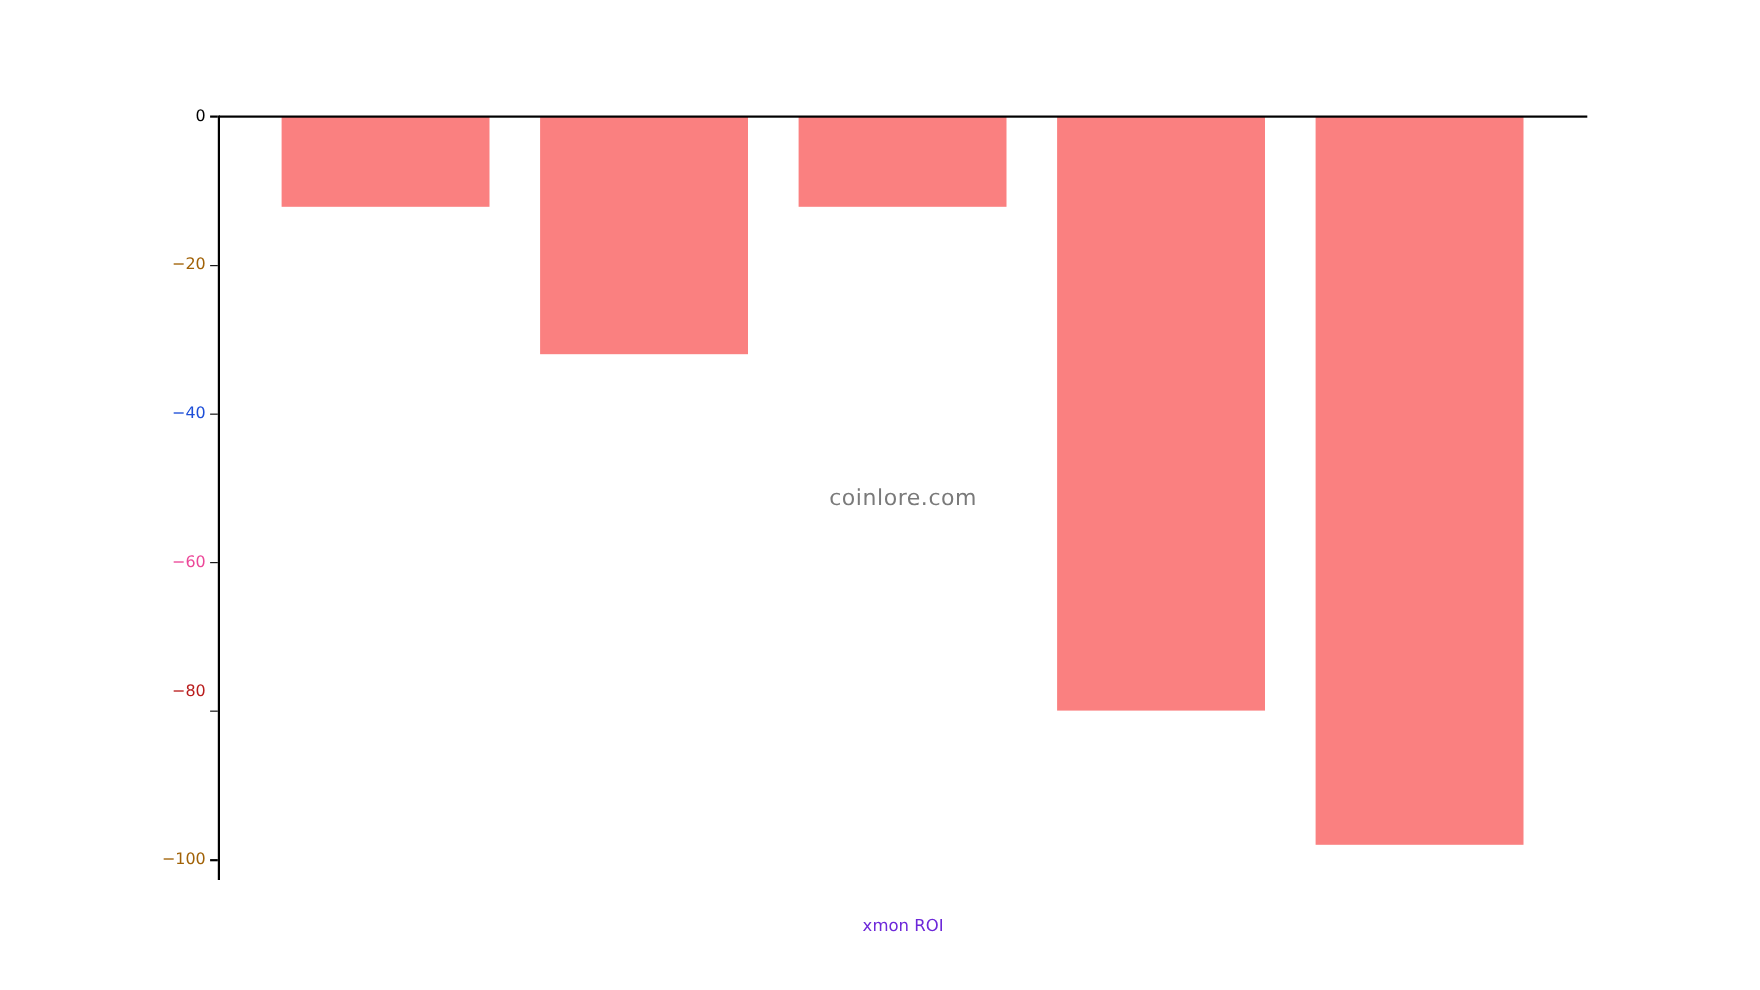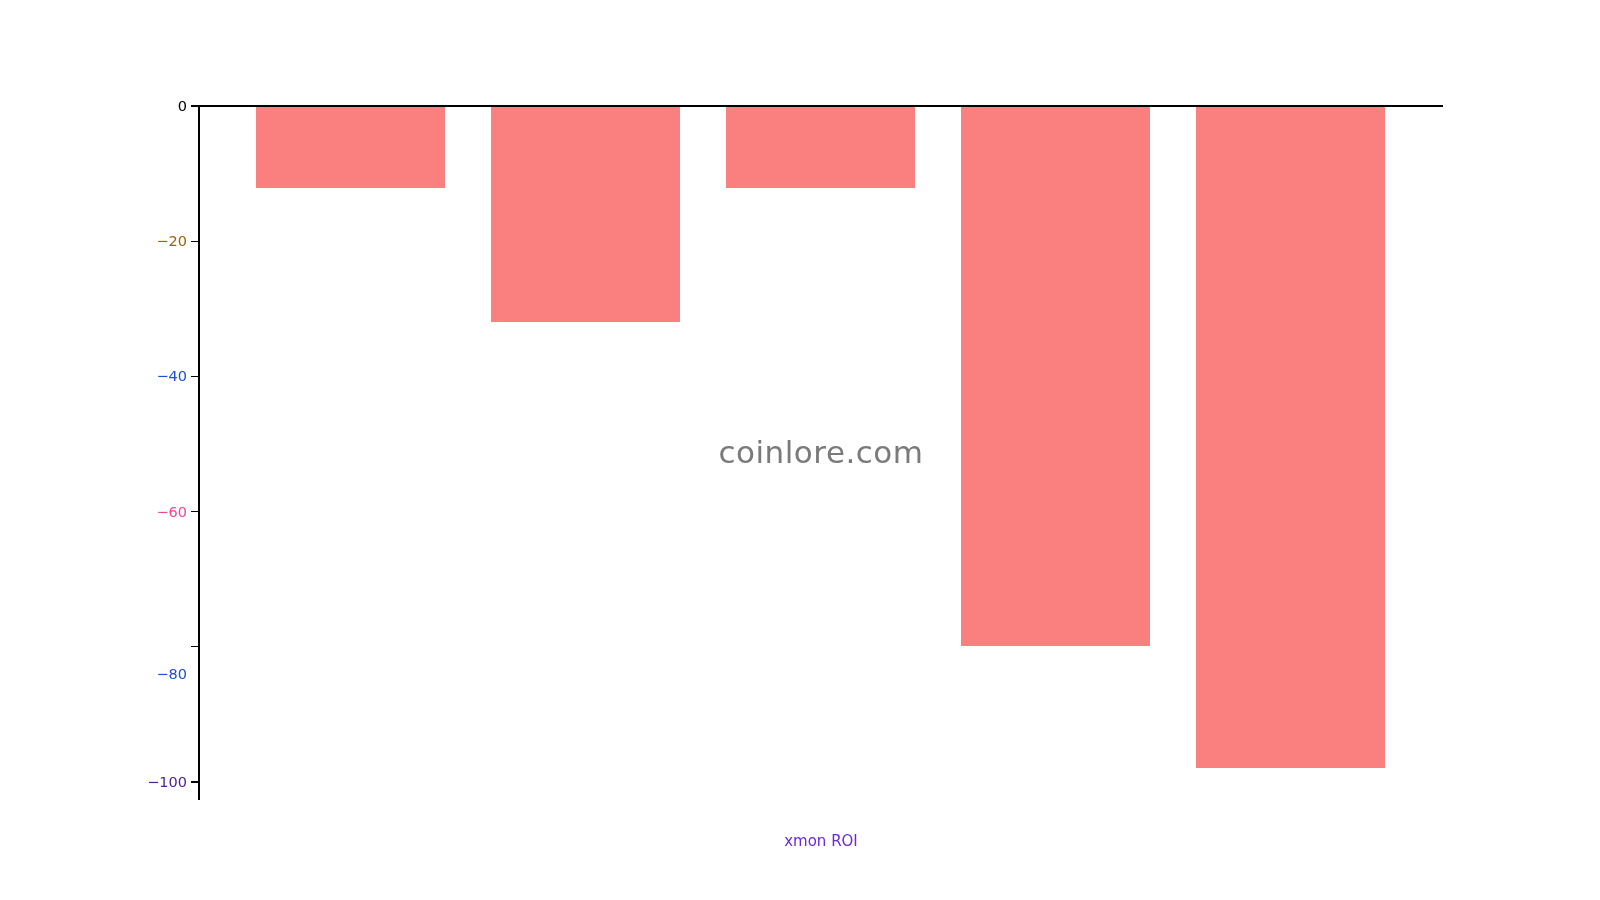--- a/index.html
+++ b/index.html
@@ -41,21 +41,21 @@
     transform: translateY(-50%);
     font-size: 14.5px;
     line-height: 1;
     white-space: nowrap;
   }
   .watermark {
     position: absolute;
     left: 821px;
     top: 452px;
     transform: translate(-50%, -50%);
-    font-size: 31px;
+    font-size: 20px;
     letter-spacing: 0.5px;
     white-space: nowrap;
   }
   .xlabel {
     position: absolute;
     left: 821px;
     top: 841px;
     transform: translate(-50%, -50%);
     font-size: 15px;
     white-space: nowrap;
@@ -77,19 +77,19 @@
   <div class="ticks-layer" id="ticks-layer">
       <div class="ytick-mark" style="left: 191px; top: 105.3px; background: rgb(0, 0, 0);"></div>
       <div class="ytick-label" style="top: 106px; color: rgb(0, 0, 0);">0</div>
       <div class="ytick-mark" style="left: 191px; top: 240.5px; background: rgb(0, 0, 0);"></div>
       <div class="ytick-label" style="top: 241.2px; color: #a16207;">−20</div>
       <div class="ytick-mark" style="left: 191px; top: 375.7px; background: rgb(0, 0, 0);"></div>
       <div class="ytick-label" style="top: 376.4px; color: #1d4ed8;">−40</div>
       <div class="ytick-mark" style="left: 191px; top: 510.9px; background: rgb(0, 0, 0);"></div>
       <div class="ytick-label" style="top: 511.6px; color: #ec4899;">−60</div>
       <div class="ytick-mark" style="left: 191px; top: 646.1px; background: rgb(0, 0, 0);"></div>
-      <div class="ytick-label" style="top: 674px; color: #1d4ed8;">−80</div>
+      <div class="ytick-label" style="top: 629px; color: #b91c1c;">−80</div>
       <div class="ytick-mark" style="left: 191px; top: 781.3px; background: rgb(0, 0, 0);"></div>
-      <div class="ytick-label" style="top: 782px; color: #4c1d95;">−100</div>
+      <div class="ytick-label" style="top: 782px; color: #a16207;">−100</div>
     </div>
   <div class="watermark" style="color: rgb(122, 122, 122);">coinlore.com</div>
   <div class="xlabel" style="color: #6d28d9;">xmon ROI</div>
 </div>
 
 </body></html>

